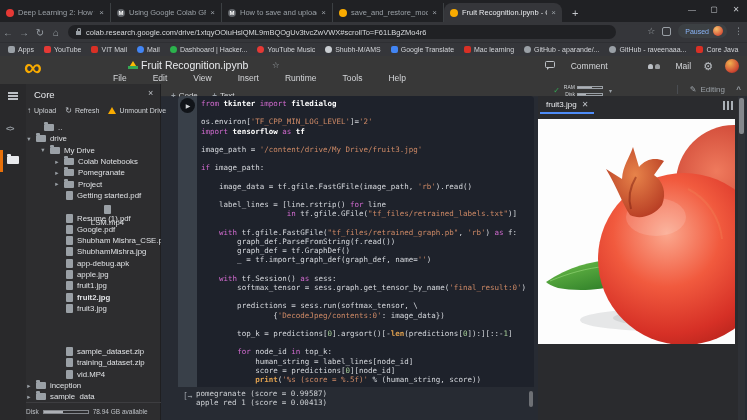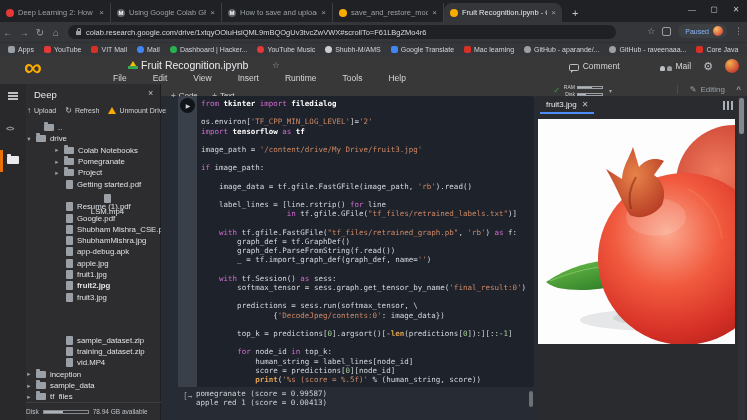--- a/index.html
+++ b/index.html
@@ -51,21 +51,21 @@
   #cheader { left:0; top:56px; width:747px; height:28px; background:#383838; }
   #clogo { position:absolute; left:24px; top:-3px; color:#f9ab00; font-size:25px; font-weight:bold; }
   #dtri { position:absolute; left:128px; top:5px; width:0; height:0; border-left:5px solid transparent;
           border-right:5px solid transparent; border-bottom:8px solid #fbbc04; }
   #dtri:after { content:""; position:absolute; left:-5px; top:5px; width:10px; height:3px; background:#34a853; }
   #ntitle { position:absolute; left:141px; top:3px; color:#e8eaed; font-size:10.5px; }
   #tstar { position:absolute; left:272px; top:4px; color:#9aa0a6; font-size:8.5px; }
   #menurow { position:absolute; left:113px; top:17px; display:flex; gap:26px; }
   .menu-item { color:#d5d7da; font-size:8.5px; }
   #hdr-right { position:absolute; right:8px; top:3px; display:flex; align-items:center; gap:12px; }
-  .hbtn { display:flex; align-items:flex-end; gap:4px; color:#d5d7da; font-size:8.5px;padding-left:28px; }
+  .hbtn { display:flex; align-items:flex-start; gap:16px; color:#d5d7da; font-size:8.5px;padding-left:28px; }
   .bubble { width:10px; height:7px; border:1px solid #bdc1c6; border-radius:1.5px; position:relative; }
   .bubble:after { content:""; position:absolute; left:1px; bottom:-3px; border-left:3px solid #bdc1c6;
                   border-bottom:3px solid transparent; }
   .people { width:12px; height:8px; position:relative; }
   .people:before,.people:after { content:""; position:absolute; bottom:0; width:5px; height:5px;
         border-radius:50% 50% 1px 1px; background:#bdc1c6; }
   .people:before { left:0; } .people:after { right:0; opacity:.75; }
   .gear { color:#bdc1c6; font-size:11px; }
   .avatar { width:14px; height:14px; border-radius:50%;
             background:radial-gradient(circle at 35% 30%, #f0b14f, #cf4a33 65%, #7e2418); }
@@ -292,21 +292,21 @@
 
   <div id="main" class="abs">
 
     <div id="sidebar" class="abs">
       <div id="iconstrip" class="abs">
         <span class="hamb"></span>
         <span id="codebr">&lt;&gt;</span>
         <span id="activebar"></span>
         <span class="folder-ic white"></span>
       </div>
-      <span id="files-title">Deep</span>
+      <span id="files-title">Core</span>
       <span id="files-close">×</span>
       <div id="factions">
           <span class="faction">
             <span class="up-ic">↑</span>
             <span>Upload</span>
           </span>
           <span class="faction">
             <span class="refresh-ic">↻</span>
             <span>Refresh</span>
           </span>
@@ -319,20 +319,25 @@
           <div class="trow" style="padding-left: 8px;">
             <span class="caret"></span>
             <span class="folder-ic"></span>
             <span>..</span>
           </div>
           <div class="trow" style="padding-left: 0px;">
             <span class="caret">▾</span>
             <span class="folder-ic"></span>
             <span>drive</span>
           </div>
+          <div class="trow" style="padding-left: 14px;">
+            <span class="caret">▾</span>
+            <span class="folder-ic"></span>
+            <span>My Drive</span>
+          </div>
           <div class="trow" style="padding-left: 28px;">
             <span class="caret">▸</span>
             <span class="folder-ic"></span>
             <span>Colab Notebooks</span>
           </div>
           <div class="trow" style="padding-left: 28px;">
             <span class="caret">▸</span>
             <span class="folder-ic"></span>
             <span>Pomegranate</span>
           </div>
@@ -486,22 +491,22 @@
             <div class="cl"><span class="c-p">image_path = </span><span class="c-s">'/content/drive/My Drive/fruit3.jpg'</span></div>
             <div class="cl">&nbsp;</div>
             <div class="cl"><span class="c-k">if</span><span class="c-p"> image_path:</span></div>
             <div class="cl">&nbsp;</div>
             <div class="cl"><span class="c-p">    image_data = tf.gfile.FastGFile(image_path, </span><span class="c-s">'rb'</span><span class="c-p">).read()</span></div>
             <div class="cl">&nbsp;</div>
             <div class="cl"><span class="c-p">    label_lines = [line.rstrip() </span><span class="c-k">for</span><span class="c-p"> line</span></div>
             <div class="cl"><span class="c-p">                   </span><span class="c-k">in</span><span class="c-p"> tf.gfile.GFile(</span><span class="c-s">"tf_files/retrained_labels.txt"</span><span class="c-p">)]</span></div>
             <div class="cl">&nbsp;</div>
             <div class="cl"><span class="c-p">    </span><span class="c-k">with</span><span class="c-p"> tf.gfile.FastGFile(</span><span class="c-s">"tf_files/retrained_graph.pb"</span><span class="c-p">, </span><span class="c-s">'rb'</span><span class="c-p">) </span><span class="c-k">as</span><span class="c-p"> f:</span></div>
+            <div class="cl"><span class="c-p">        graph_def.ParseFromString(f.read())</span></div>
             <div class="cl"><span class="c-p">        graph_def = tf.GraphDef()</span></div>
-            <div class="cl"><span class="c-p">        graph_def.ParseFromString(f.read())</span></div>
             <div class="cl"><span class="c-p">        _ = tf.import_graph_def(graph_def, name=</span><span class="c-s">''</span><span class="c-p">)</span></div>
             <div class="cl">&nbsp;</div>
             <div class="cl"><span class="c-p">    </span><span class="c-k">with</span><span class="c-p"> tf.Session() </span><span class="c-k">as</span><span class="c-p"> sess:</span></div>
             <div class="cl"><span class="c-p">        softmax_tensor = sess.graph.get_tensor_by_name(</span><span class="c-s">'final_result:0'</span><span class="c-p">)</span></div>
             <div class="cl">&nbsp;</div>
             <div class="cl"><span class="c-p">        predictions = sess.run(softmax_tensor, \</span></div>
             <div class="cl"><span class="c-p">                {</span><span class="c-s">'DecodeJpeg/contents:0'</span><span class="c-p">: image_data})</span></div>
             <div class="cl">&nbsp;</div>
             <div class="cl"><span class="c-p">        top_k = predictions[</span><span class="c-n">0</span><span class="c-p">].argsort()[-</span><span class="c-f">len</span><span class="c-p">(predictions[</span><span class="c-n">0</span><span class="c-p">]):][::-</span><span class="c-n">1</span><span class="c-p">]</span></div>
             <div class="cl">&nbsp;</div>

